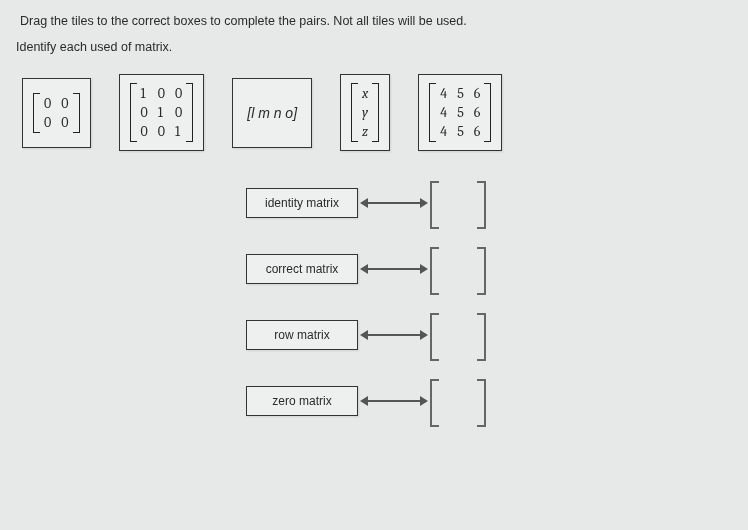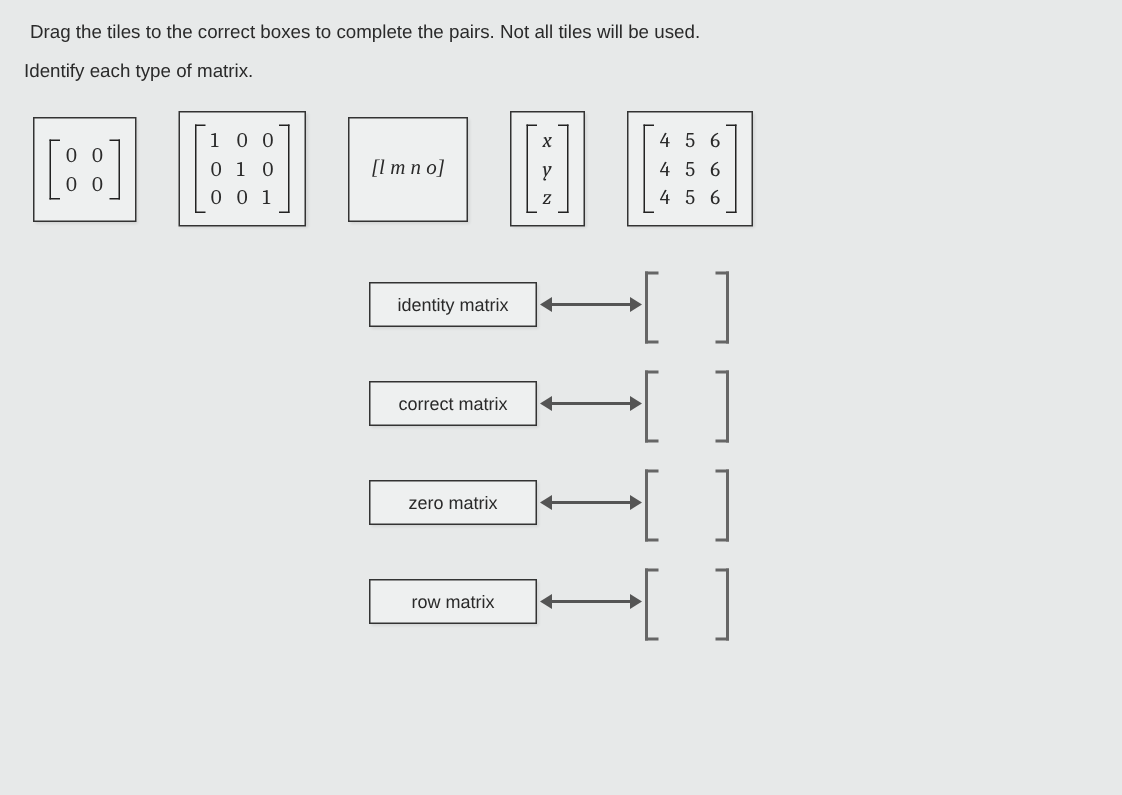--- a/index.html
+++ b/index.html
@@ -9,40 +9,40 @@
 .tiles{display:flex;gap:28px;align-items:center;margin:0 0 30px 6px}
 .tile{border:1px solid #333;background:#eef0f0;padding:8px 10px;display:flex;align-items:center;justify-content:center;min-height:52px;box-shadow:1px 1px 2px rgba(0,0,0,.1)}
 .mtx{display:inline-flex;align-items:center}
 .br{display:inline-block;width:6px;align-self:stretch;position:relative}
 .br.l{border-left:1.5px solid #222;border-top:1.5px solid #222;border-bottom:1.5px solid #222}
 .br.r{border-right:1.5px solid #222;border-top:1.5px solid #222;border-bottom:1.5px solid #222}
 .grid{display:inline-grid;gap:2px 10px;padding:2px 4px;font-family:'Cambria',Georgia,serif;font-size:14px;font-style:italic}
 .g22{grid-template-columns:auto auto}
 .g33{grid-template-columns:auto auto auto}
 .g31{grid-template-columns:auto}
-.row1{display:inline-block;font-family:Liberation Serif, serif;font-style:italic;font-size:14px;padding:14px 4px}
+.row1{display:inline-block;font-family:Liberation Sans, sans-serif;font-style:italic;font-size:14px;padding:14px 4px}
 .pairs{margin-left:230px}
 .pair{display:flex;align-items:center;gap:4px;margin-bottom:22px}
 .label{border:1px solid #333;background:#eef0f0;width:110px;height:28px;display:flex;align-items:center;justify-content:center;font-size:12px;box-shadow:1px 1px 2px rgba(0,0,0,.1)}
 .arrow{position:relative;width:64px;height:2px;background:#555}
 .arrow::before,.arrow::after{content:"";position:absolute;top:-4px;border-top:5px solid transparent;border-bottom:5px solid transparent}
 .arrow::before{left:-2px;border-right:8px solid #555}
 .arrow::after{right:-2px;border-left:8px solid #555}
 .dropbox{position:relative;width:56px;height:44px}
 .dropbox .c{position:absolute;width:7px;height:100%;border-top:2px solid #666;border-bottom:2px solid #666}
 .dropbox .c.l{left:0;border-left:2px solid #666}
 .dropbox .c.r{right:0;border-right:2px solid #666}
 .ns{font-style:normal}
 </style>
 </head>
 <body>
 
 <div class="wrap">
   <p class="instr">Drag the tiles to the correct boxes to complete the pairs. Not all tiles will be used.</p>
-  <p class="sub">Identify each type of matrix.</p>
+  <p class="sub">Identify each used of matrix.</p>
 
   <div class="tiles">
 
     <div class="tile">
       <span class="mtx">
           <span class="br l"></span>
         <span class="grid g22">
           <span class="ns">0</span>
             <span class="ns">0</span>
           <span class="ns">0</span>
@@ -117,29 +117,29 @@
     </div>
     <div class="pair">
       <div class="label">correct matrix</div>
       <div class="arrow"></div>
       <div class="dropbox">
           <span class="c l"></span>
           <span class="c r"></span>
         </div>
     </div>
     <div class="pair">
-      <div class="label">zero matrix</div>
+      <div class="label">row matrix</div>
       <div class="arrow"></div>
       <div class="dropbox">
           <span class="c l"></span>
           <span class="c r"></span>
         </div>
     </div>
     <div class="pair">
-      <div class="label">row matrix</div>
+      <div class="label">zero matrix</div>
       <div class="arrow"></div>
       <div class="dropbox">
           <span class="c l"></span>
           <span class="c r"></span>
         </div>
     </div>
   </div>
 </div>
 
 </body></html>

